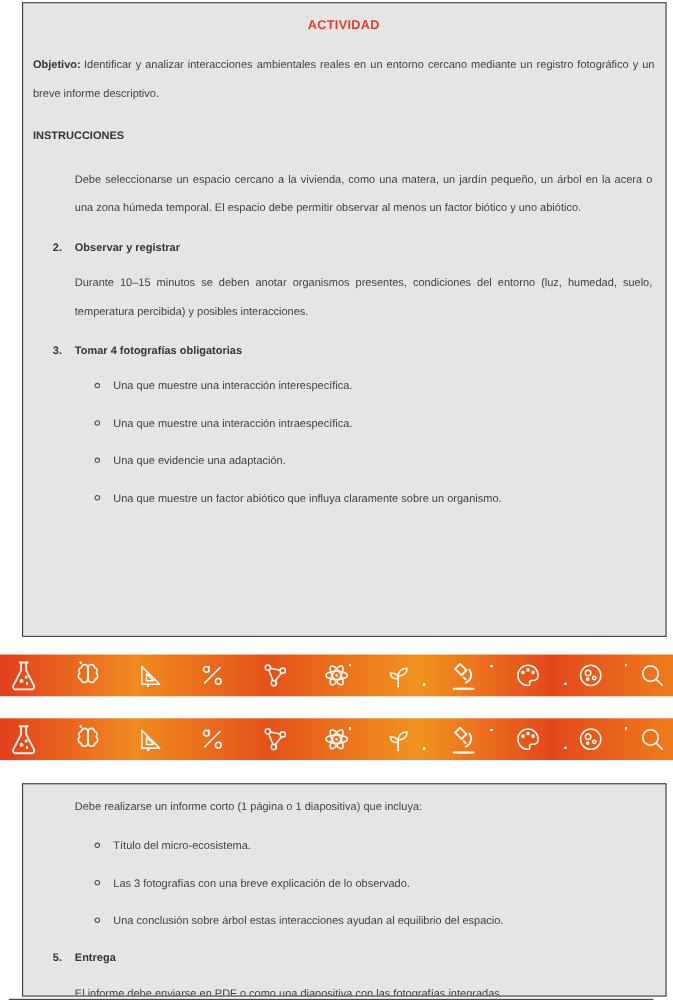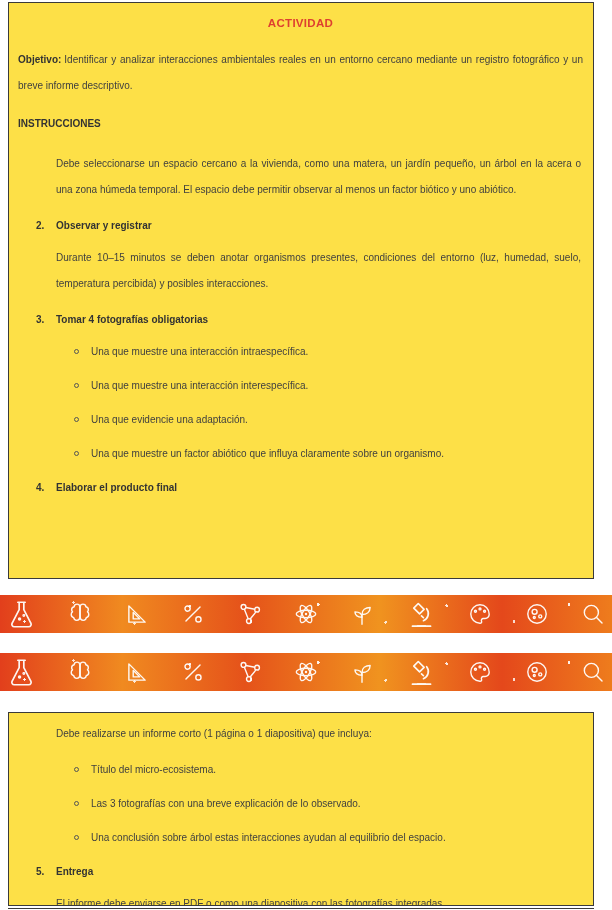--- a/index.html
+++ b/index.html
@@ -1,20 +1,20 @@
 <!DOCTYPE html>
 <html><head>
 <meta charset="utf-8">
 <style>
   * { margin:0; padding:0; box-sizing:border-box; }
   html, body { width:612px; height:910px; background:#ffffff; overflow:hidden;
     font-family:"Liberation Sans","DejaVu Sans",sans-serif; color:#3f3f3f; }
   .page { width:612px; height:910px; position:relative; background:#fff; }
 
-  .box { border:1px solid #3a3a3a; margin-left:8px; width:586px; background:#fde047;
+  .box { border:1px solid #3a3a3a; margin-left:20px; width:586px; background:#e5e5e5;
     padding:6px 8px 0 7px; overflow:hidden; }
   .box-top { height:577px; margin-top:2px; }
   .box-bottom { height:194px; margin-top:21px; padding-top:8px; }
 
   .doc-title { font-size:11.5px; font-weight:bold; text-align:center;
     letter-spacing:.3px; margin:8px 0 18px 0; }
 
   p, .row, .bullet { font-size:10px; line-height:26px; }
   .justify { text-align:justify; }
   .obj { margin:0 2px 12px 2px; }
@@ -75,35 +75,32 @@
 
     <div class="row">
       <span class="num">2.</span><span class="step-title">Observar y registrar</span>
     </div>
     <p class="body-p justify">Durante 10–15 minutos se deben anotar organismos presentes, condiciones del entorno (luz, humedad, suelo, temperatura percibida) y posibles interacciones.</p>
 
     <div class="row">
       <span class="num">3.</span><span class="step-title">Tomar 4 fotografías obligatorias</span>
     </div>
     <div class="bullet">
+      <span class="circ"></span><span>Una que muestre una interacción interespecífica.</span>
+    </div>
+    <div class="bullet">
       <span class="circ"></span><span>Una que muestre una interacción intraespecífica.</span>
     </div>
     <div class="bullet">
-      <span class="circ"></span><span>Una que muestre una interacción interespecífica.</span>
-    </div>
-    <div class="bullet">
       <span class="circ"></span><span>Una que evidencie una adaptación.</span>
     </div>
     <div class="bullet">
       <span class="circ"></span><span>Una que muestre un factor abiótico que influya claramente sobre un organismo.</span>
     </div>
 
-    <div class="row">
-      <span class="num">4.</span><span class="step-title">Elaborar el producto final</span>
-    </div>
   </section>
 
   <div class="banner banner-1">
     <span class="lg">
         <svg viewBox="0 0 24 24">
           <path d="M9.2 2.5h5.6M10.2 2.5v5.8L4.8 18.6a1.9 1.9 0 0 0 1.7 2.9h11a1.9 1.9 0 0 0 1.7-2.9L13.8 8.3V2.5"></path>
           <circle cx="10.5" cy="15.5" r=".7"></circle>
           <circle cx="13.8" cy="12.8" r=".5"></circle>
         </svg>
       </span>

